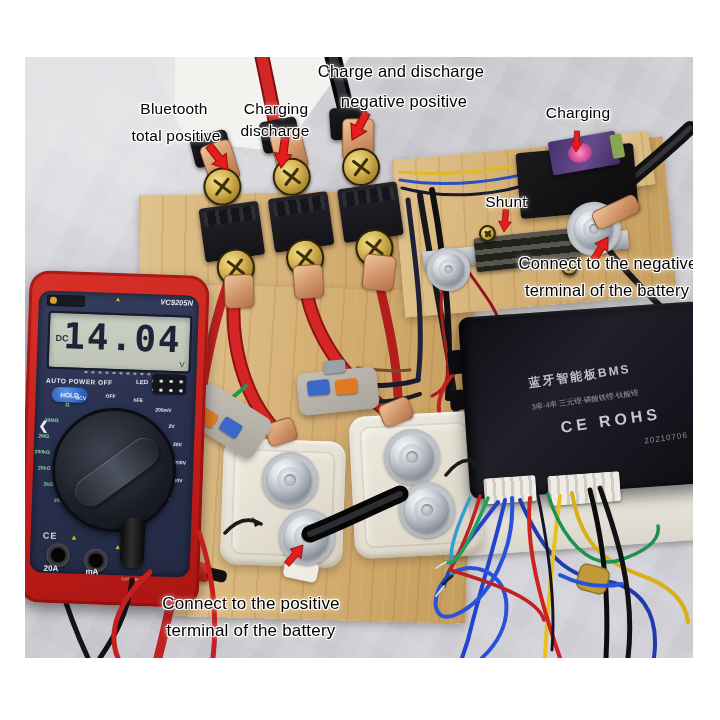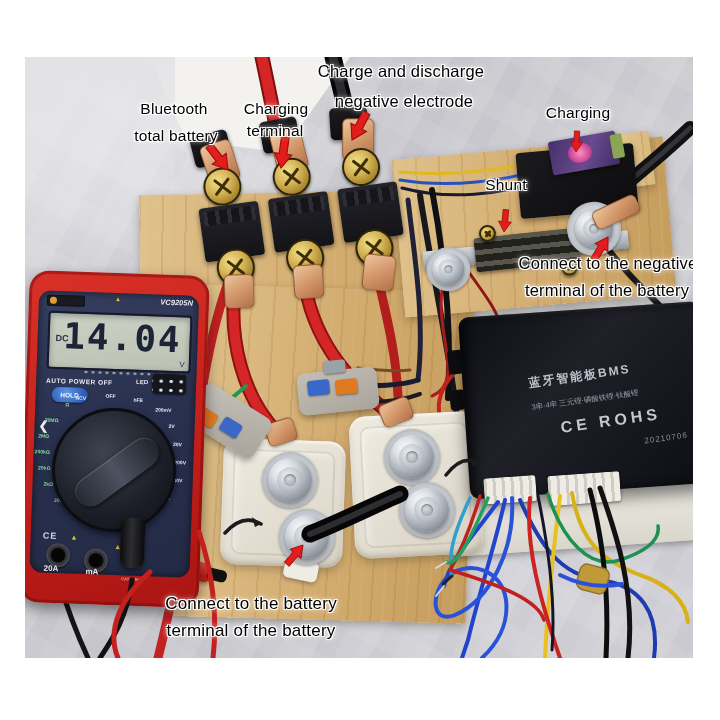--- a/index.html
+++ b/index.html
@@ -376,29 +376,29 @@
       <path d="M225,533 Q243,513 261,524"></path>
       <path d="M446,475 Q463,453 479,464"></path>
     </g>
     <g fill="#1b1b1b" stroke="none">
       <path d="M261,524 l-9,-7 l3,10 z"></path>
       <path d="M479,464 l-9,-7 l3,10 z"></path>
     </g>
   </svg>
 
   <div class="label" style="left:174px;top:100px;">Bluetooth</div>
-  <div class="label" style="left:176px;top:127px;">total battery</div>
+  <div class="label" style="left:176px;top:127px;">total positive</div>
   <div class="label" style="left:276px;top:100px;text-align:right;">Charging</div>
-  <div class="label" style="left:275px;top:122px;">terminal</div>
+  <div class="label" style="left:275px;top:122px;">discharge</div>
   <div class="label lbl-lg" style="left:401px;top:62px;">Charge and discharge</div>
-  <div class="label lbl-lg" style="left:404px;top:92px;">negative electrode</div>
+  <div class="label lbl-lg" style="left:404px;top:92px;">negative positive</div>
   <div class="label" style="left:578px;top:104px;">Charging</div>
-  <div class="label" style="left:506px;top:176px;">Shunt</div>
+  <div class="label" style="left:506px;top:193px;">Shunt</div>
   <div class="label lbl-lg" style="left:608px;top:254px;">Connect to the negative</div>
   <div class="label lbl-lg" style="left:607px;top:281px;">terminal of the battery</div>
-  <div class="label lbl-xl" style="left:251px;top:594px;">Connect to the battery</div>
+  <div class="label lbl-xl" style="left:251px;top:594px;">Connect to the positive</div>
   <div class="label lbl-xl" style="left:251px;top:621px;">terminal of the battery</div>
 
   <div class="frame" style="left:0;top:0;width:720px;height:57px;"></div>
   <div class="frame" style="left:0;top:658px;width:720px;height:62px;"></div>
   <div class="frame" style="left:0;top:0;width:25px;height:720px;"></div>
   <div class="frame" style="left:693px;top:0;width:27px;height:720px;"></div>
 </div>
 
 </body></html>

